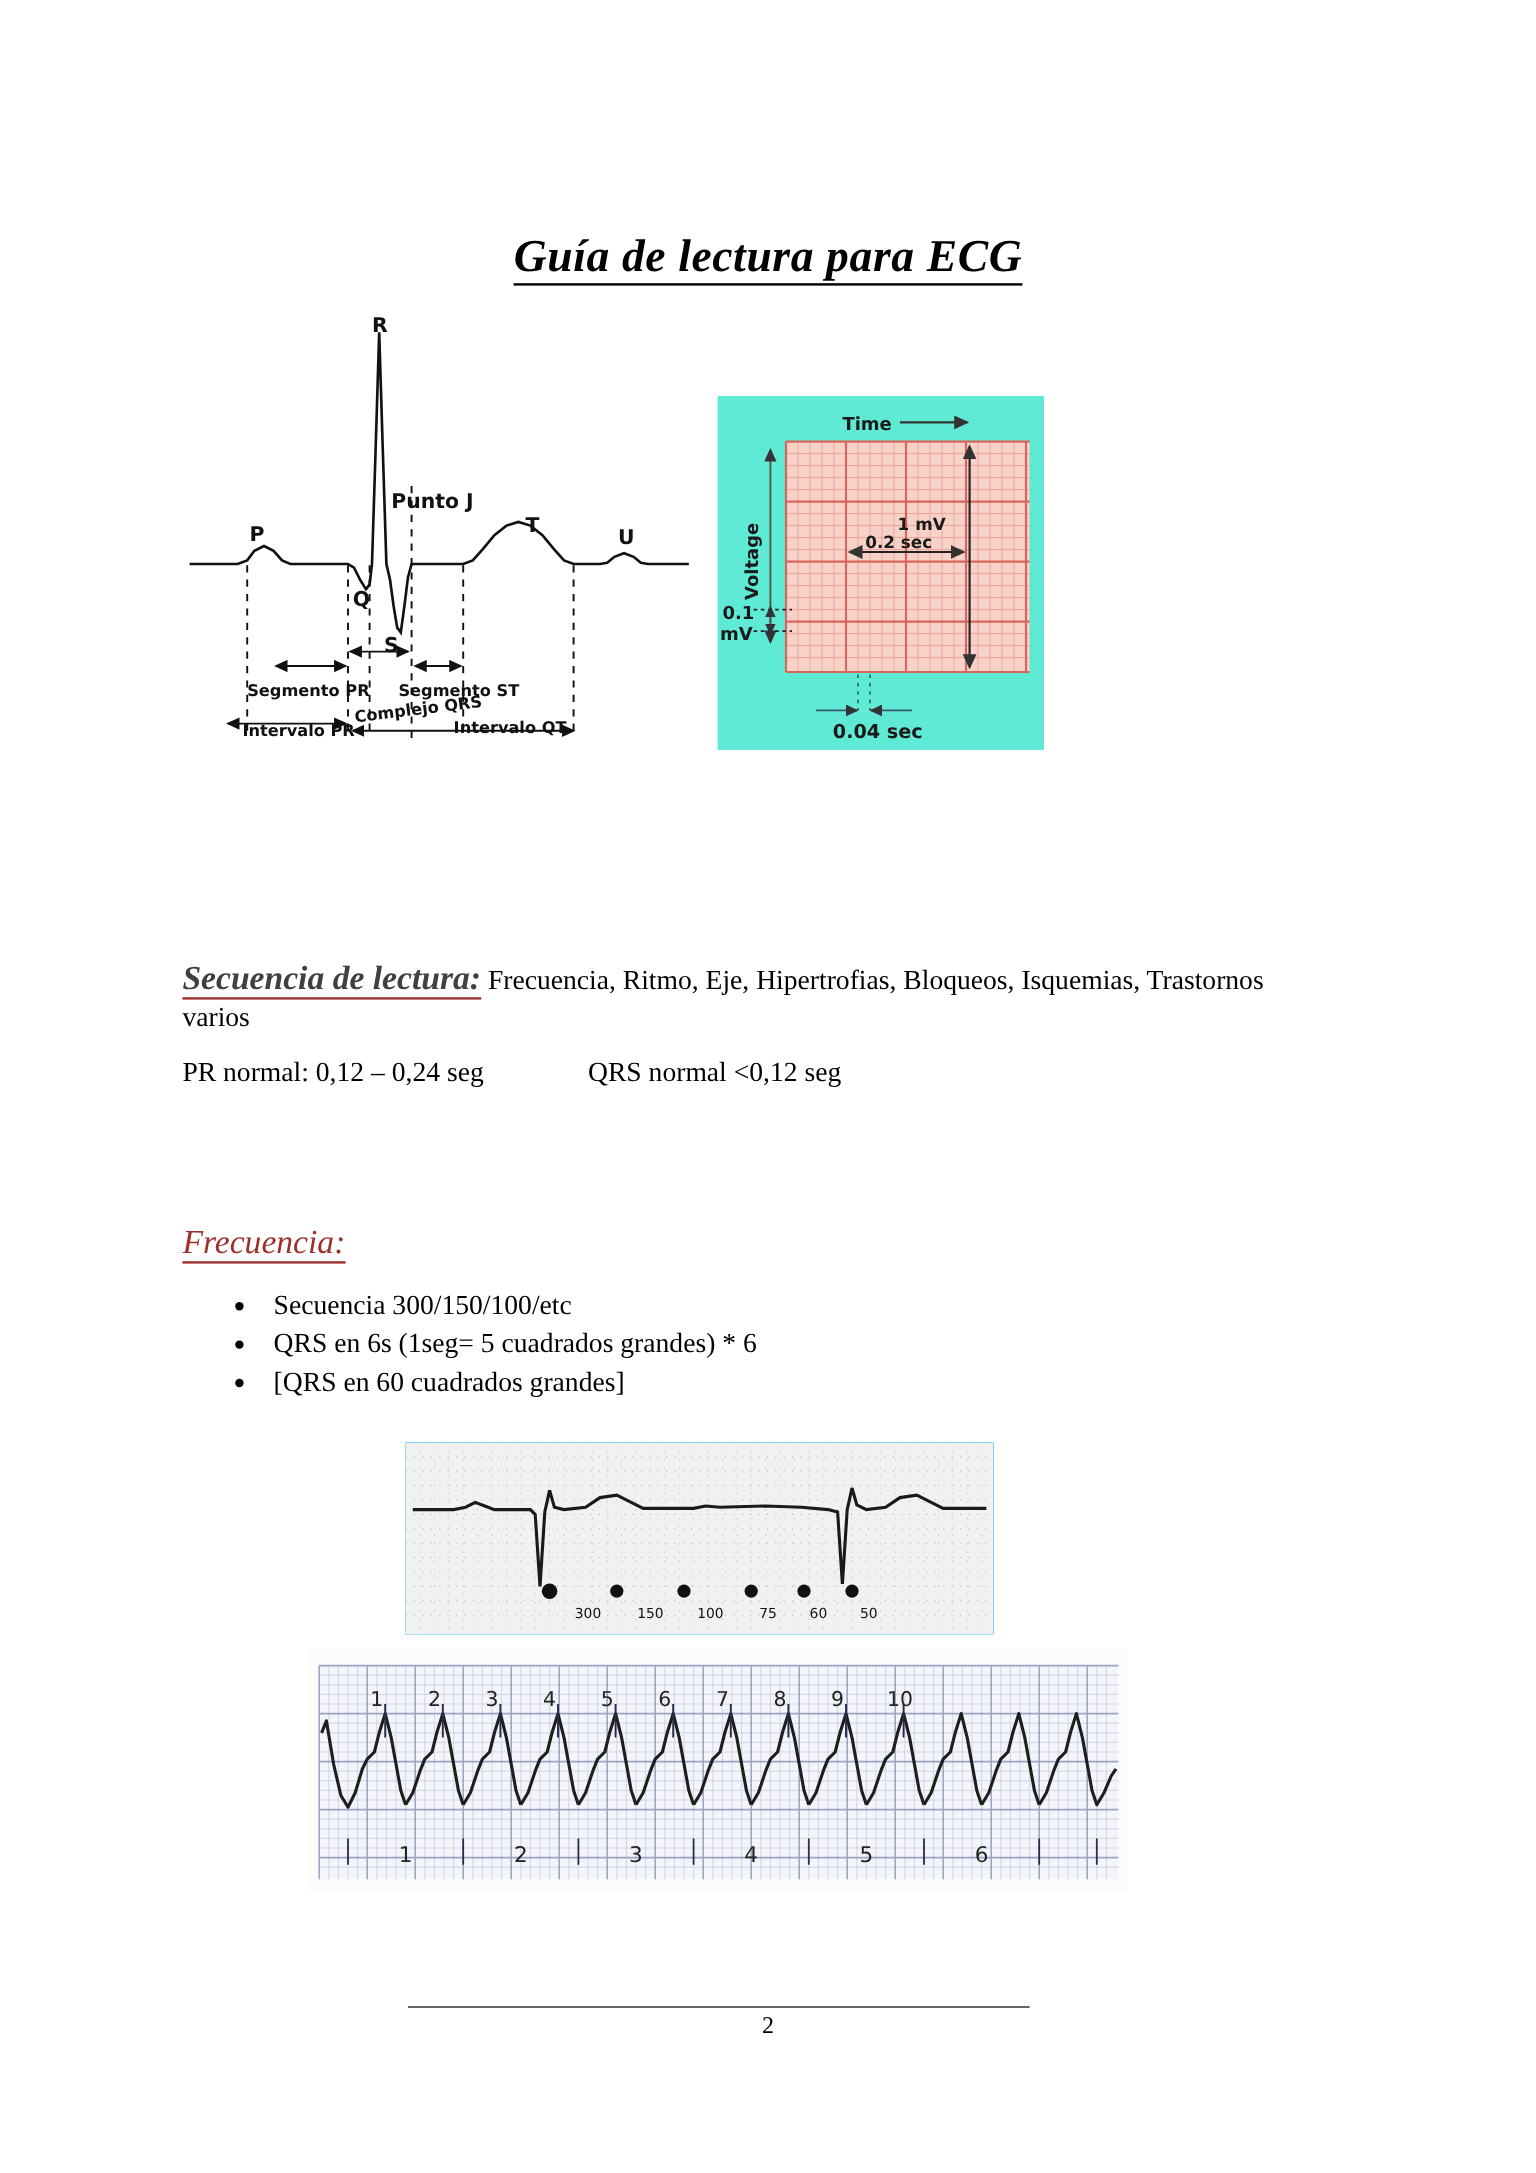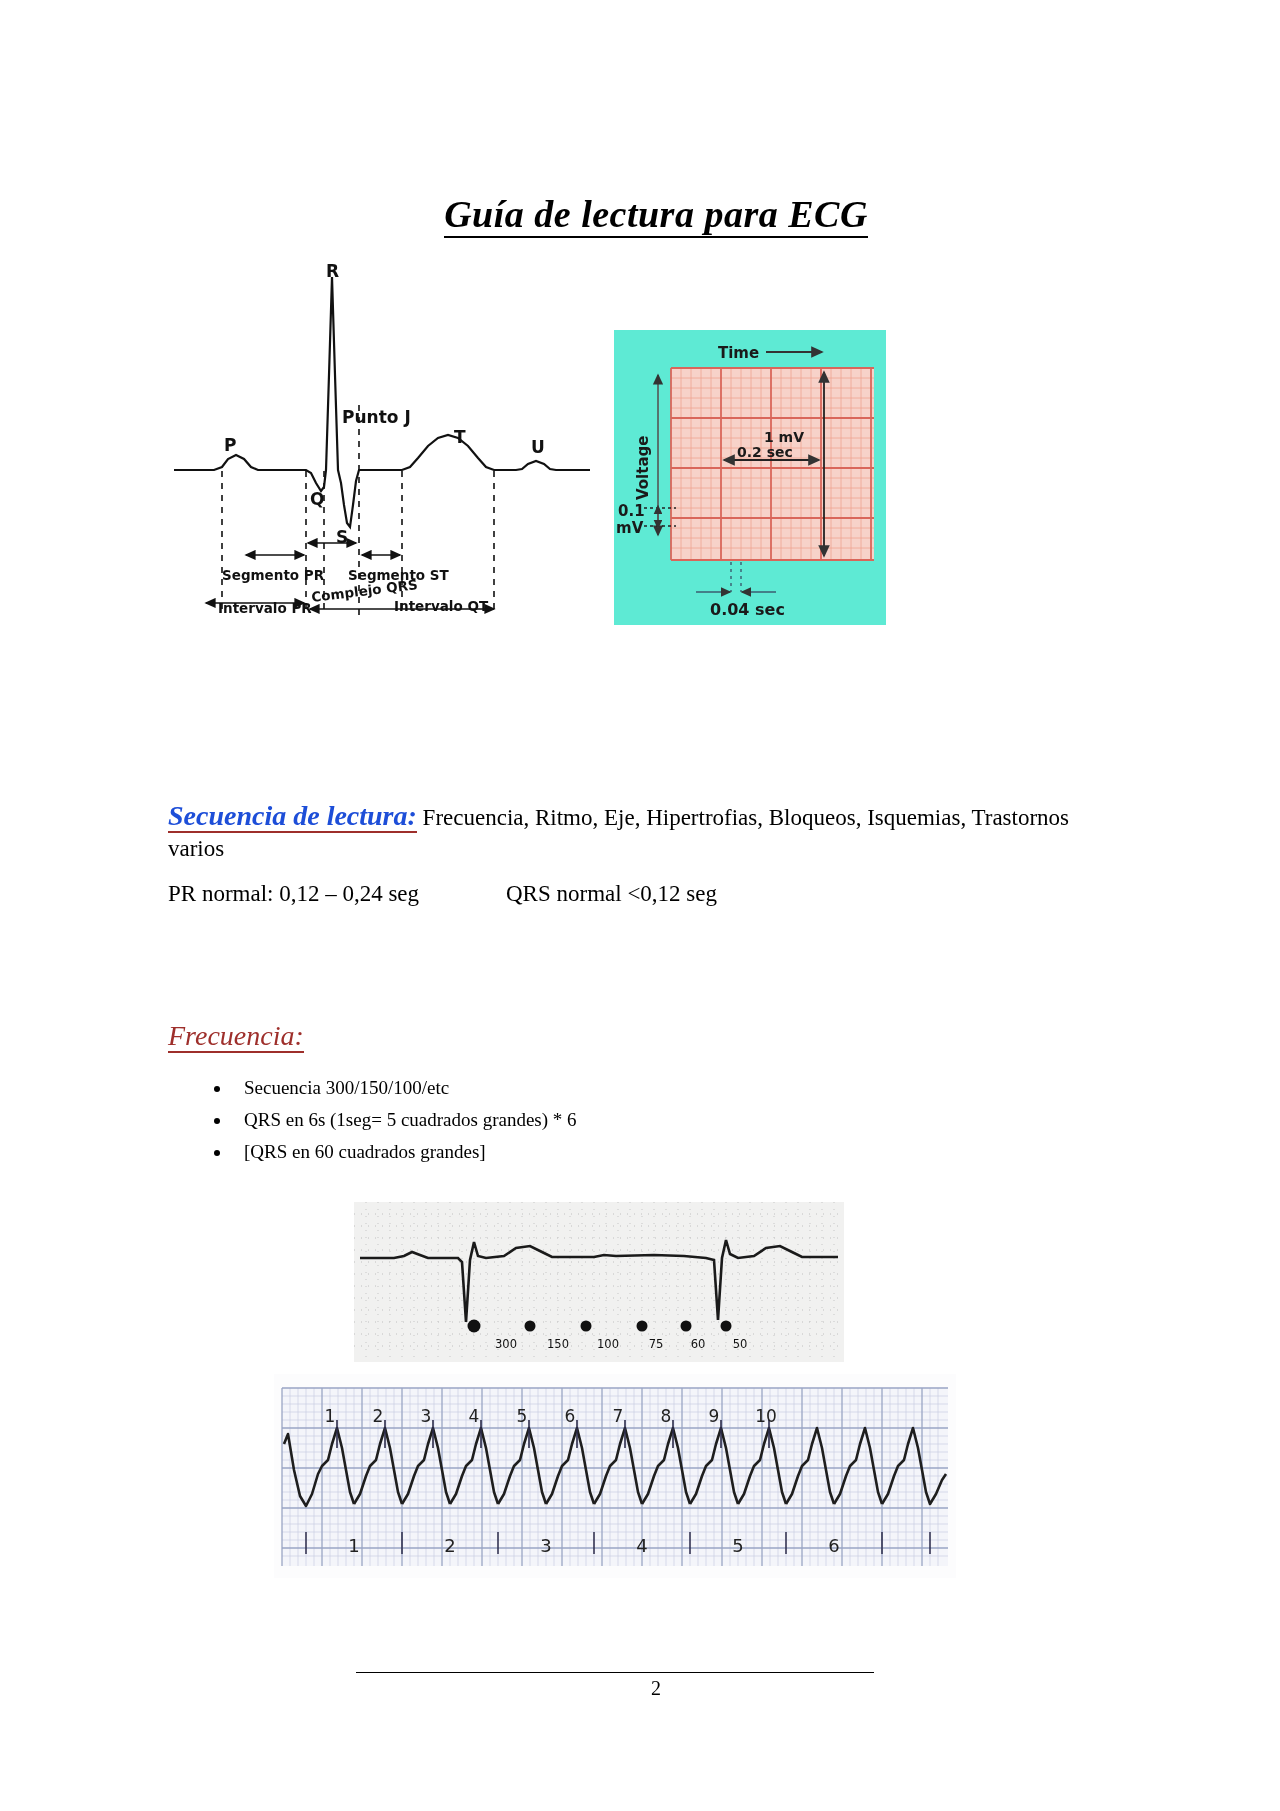--- a/index.html
+++ b/index.html
@@ -5,21 +5,21 @@
   html,body{margin:0;padding:0;}
   body{
     width:1280px;height:1811px;
     background:#ffffff;
     font-family:"Liberation Serif", serif;
     color:#000;
     position:relative;
     overflow:hidden;
   }
   .page{
-    position:absolute;left:16px;top:0;width:1038px;height:1811px;
+    position:absolute;left:0;top:0;width:1038px;height:1811px;
     background:#fff;
   }
 
   
   .title{
     position:absolute;
     left:0;top:192px;width:1280px;
     text-align:center;
     font-size:38px;
     font-weight:bold;
@@ -50,38 +50,38 @@
   }
 
   
   .para{
     position:absolute;
     font-size:23px;
     line-height:31px;
     color:#000;
   }
   .redhead{
-    color:#1d4ed8;
+    color:#404040;
     font-weight:bold;
     font-style:italic;
     border-bottom:2px solid #9e2f2b;
     font-size:28px;
   }
   .sec-frec{
     position:absolute;left:152px;top:1020px;
     font-size:28px;
     color:#9e2f2b;
     font-weight:normal;
     font-style:italic;
   }
   .sec-frec span{border-bottom:2px solid #9e2f2b;}
 
   ul.bullets{
     position:absolute;left:178px;top:1072px;margin:0;padding:0 0 0 38px;
-    font-size:19px;line-height:32px;list-style:disc;
+    font-size:23px;line-height:32px;list-style:disc;
   }
   ul.bullets li{padding-left:12px;}
 
   
   .strip1{
     position:absolute;left:338px;top:1202px;width:490px;height:160px;
     background:#0ea5e9;
     overflow:hidden;
   }
   .strip1 svg{display:block;}

